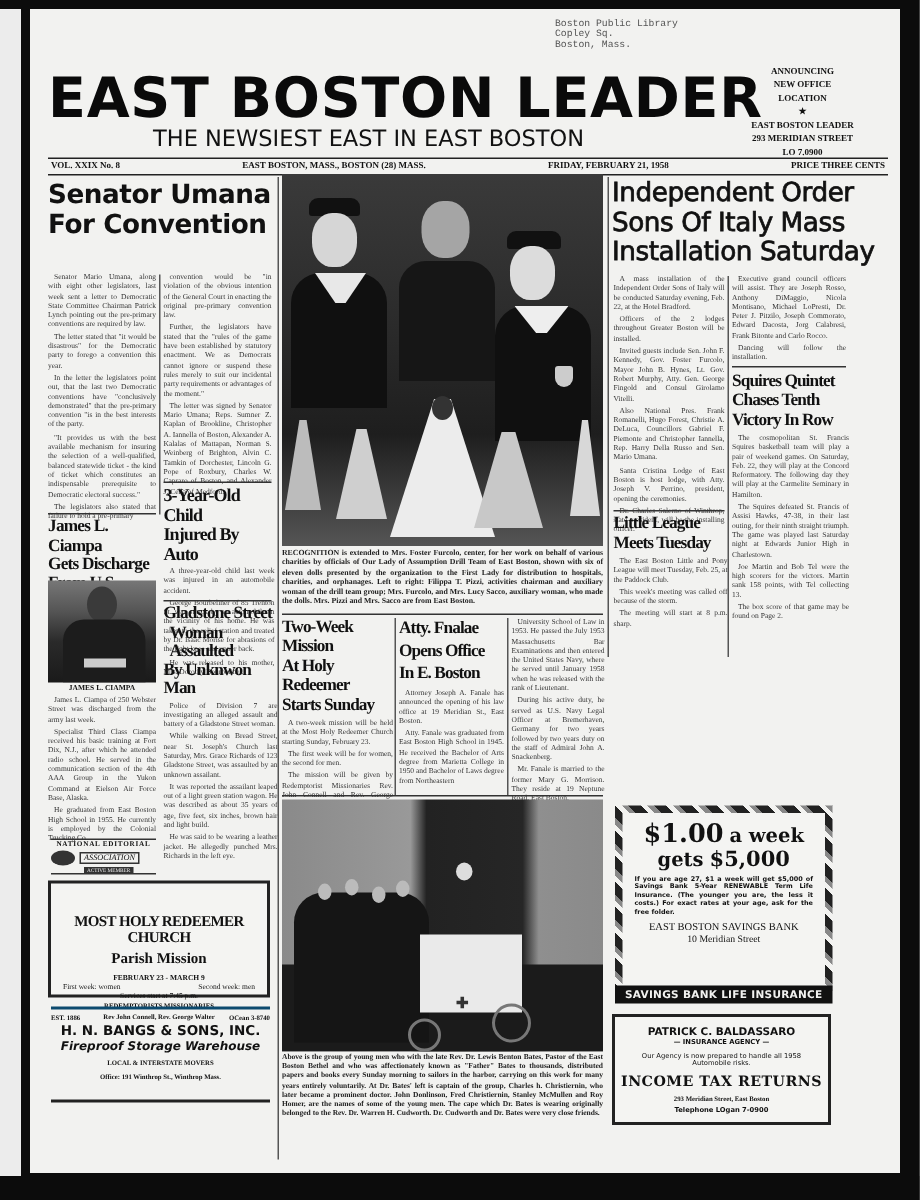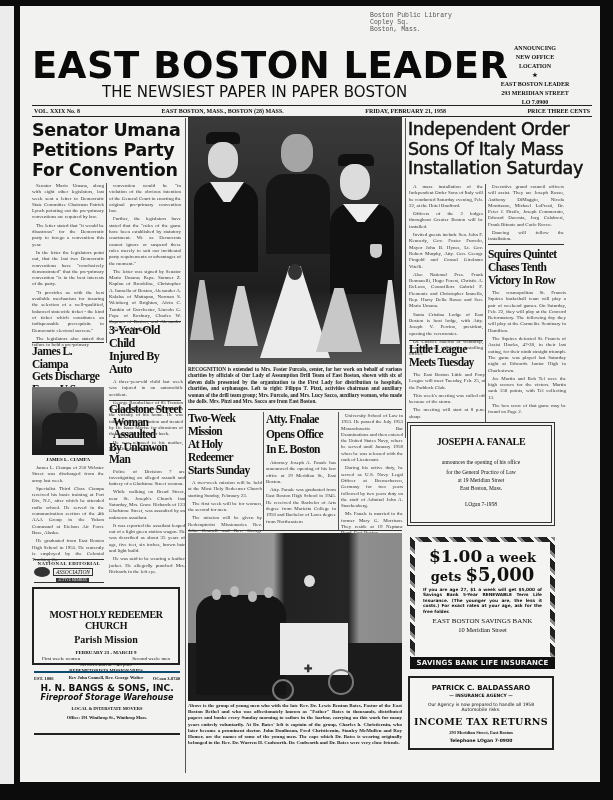--- a/index.html
+++ b/index.html
@@ -38,42 +38,41 @@
 
 <div class="page">
 
   <div class="stamp">
     <div>Boston Public Library</div>
     <div>Copley Sq.</div>
     <div>Boston, Mass.</div>
   </div>
 
   <div class="masthead">EAST BOSTON LEADER</div>
-  <div class="tagline">THE NEWSIEST PAPER IN PAPER BOSTON</div>
+  <div class="tagline">THE NEWSIEST EAST IN EAST BOSTON</div>
   <div class="announce">
     <div>ANNOUNCING</div>
     <div>NEW OFFICE</div>
     <div>LOCATION</div>
     <div class="star">★</div>
     <div>EAST BOSTON LEADER</div>
     <div>293 MERIDIAN STREET</div>
     <div>LO 7.0900</div>
   </div>
 
   <div class="datebar">
     <span>VOL. XXIX  No. 8</span>
     <span>EAST BOSTON, MASS., BOSTON (28) MASS.</span>
     <span>FRIDAY, FEBRUARY 21, 1958</span>
     <span>PRICE THREE CENTS</span>
   </div>
 
   <div class="col" style="left:12px; top:114px; width:150px;">
     <div class="hl-sans" style="font-size:17.5px; line-height:20px; letter-spacing:-0.3px;">
       <div>Senator Umana</div>
-      <div>Petitions Party</div>
       <div>For Convention</div>
     </div>
   </div>
   <div class="col body" style="left:12px; top:177px; width:72px;">
     <p>Senator Mario Umana, along with eight other legislators, last week sent a letter to Democratic State Committee Chairman Patrick Lynch pointing out the pre-primary conventions are required by law.</p>
     <p>The letter stated that "it would be disastrous" for the Democratic party to forego a convention this year.</p>
     <p>In the letter the legislators point out, that the last two Democratic conventions have "conclusively demonstrated" that the pre-primary convention "is in the best interests of the party.</p>
     <p>"It provides us with the best available mechanism for insuring the selection of a well-qualified, balanced statewide ticket - the kind of ticket which constitutes an indispensable prerequisite to Democratic electoral success."</p>
     <p>The legislators also stated that failure to hold a pre-primary</p>
   </div>
@@ -284,37 +283,29 @@
       <div>Little League</div>
       <div>Meets Tuesday</div>
     </div>
     <div class="body" style="margin-top:3px;">
       <p>The East Boston Little and Pony League will meet Tuesday, Feb. 25, at the Paddock Club.</p>
       <p>This week's meeting was called off because of the storm.</p>
       <p>The meeting will start at 8 p.m. sharp.</p>
     </div>
   </div>
 
-  <div class="ad" style="left:387px; top:416px; width:148px; height:104px; border:4px double #333;">
-    <div class="big" style="font-size:10px; margin-top:10px; letter-spacing:-0.3px;">JOSEPH A. FANALE</div>
-    <div style="font-size:5.5px; margin-top:12px;">announces the opening of his office</div>
-    <div style="font-size:5.5px; margin-top:4px;">for the General Practice of Law</div>
-    <div style="font-size:5.5px; margin-top:2px;">at 19 Meridian Street</div>
-    <div style="font-size:5.5px; margin-top:2px;">East Boston, Mass.</div>
-    <div style="font-size:5.5px; margin-top:10px;">LOgan 7-1958</div>
-  </div>
 
   <div class="col" style="left:390px; top:531px; width:145px; height:127px; border:5px solid transparent; border-image: repeating-linear-gradient(45deg,#222 0 6px,#f2f2f0 6px 9px,#888 9px 12px) 5; background:#f4f4f2; text-align:center;">
     <div style="margin-top:4px; white-space:nowrap;">
       <span style="font-family:'DejaVu Serif',serif; font-weight:bold; font-size:17px;margin-top:40px;">$1.00</span>
       <span style="font-family:'DejaVu Serif',serif; font-weight:bold; font-size:13px;">a week</span>
     </div>
     <div style="white-space:nowrap; margin-top:-2px;">
       <span style="font-family:'DejaVu Serif',serif; font-weight:bold; font-size:13px;">gets</span>
-      <span style="font-family:'DejaVu Serif',serif; font-weight:bold; font-size:18px;text-align:center;">$5,000</span>
+      <span style="font-family:'DejaVu Serif',serif; font-weight:bold; font-size:14px;text-align:center;">$5,000</span>
     </div>
     <div style="font-family:'DejaVu Sans',sans-serif; font-size:4.3px; line-height:5.4px; font-weight:bold; text-align:justify; padding:2px 8px 0;">If you are age 27, $1 a week will get $5,000 of Savings Bank 5-Year RENEWABLE Term Life Insurance. (The younger you are, the less it costs.) For exact rates at your age, ask for the free folder.</div>
     <div class="big" style="font-size:7px; margin-top:3px;">EAST BOSTON SAVINGS BANK</div>
     <div class="big" style="font-size:6.5px; margin-top:1px;">10 Meridian Street</div>
   </div>
   <div class="col" style="left:390px; top:651px; width:145px; height:12px; background:#111; color:#f2f2f0; font-family:'DejaVu Sans',sans-serif; font-weight:bold; font-size:7px; line-height:12px; text-align:center; letter-spacing:0.2px;">SAVINGS BANK LIFE INSURANCE</div>
 
   <div class="ad" style="left:388px; top:670px; width:146px; height:74px;">
     <div class="hl-sans" style="font-size:7px; margin-top:6px; ">PATRICK C. BALDASSARO</div>
     <div style="font-family:'DejaVu Sans',sans-serif; font-size:4.5px; font-weight:bold; margin-top:1px;">— INSURANCE AGENCY —</div>

